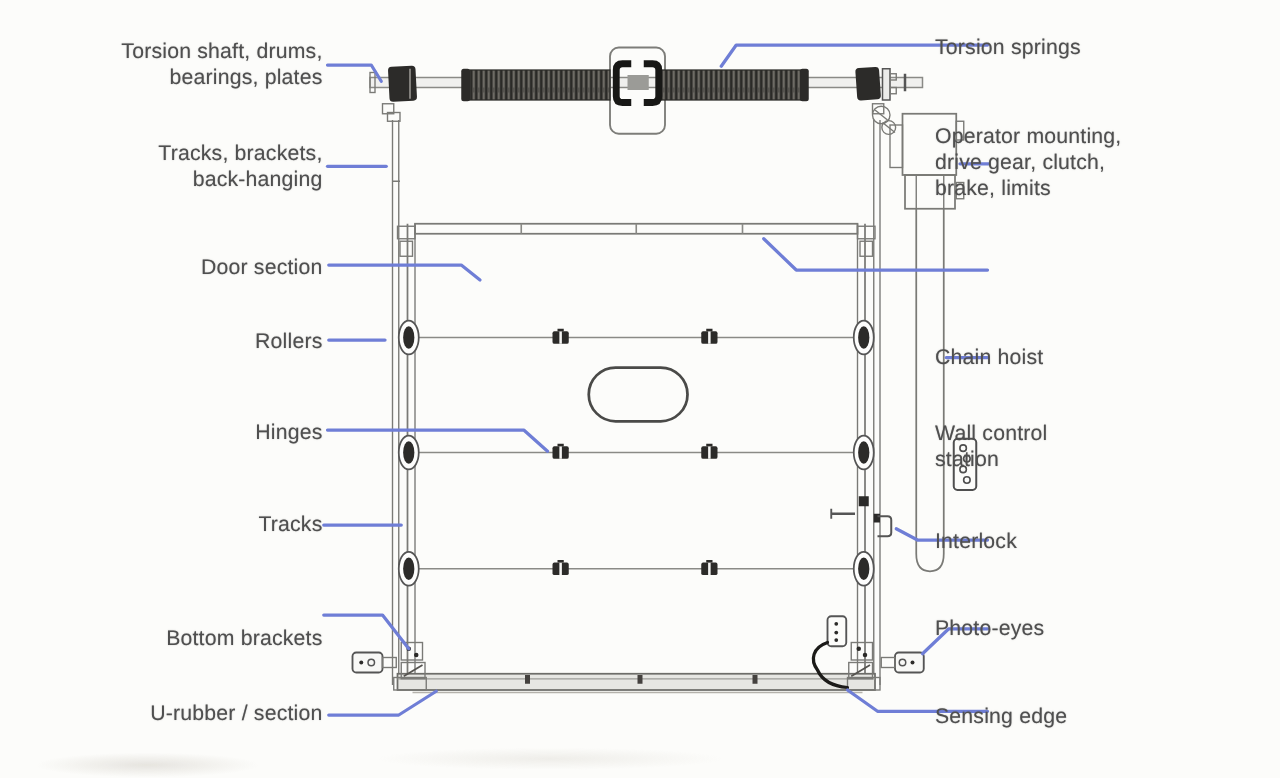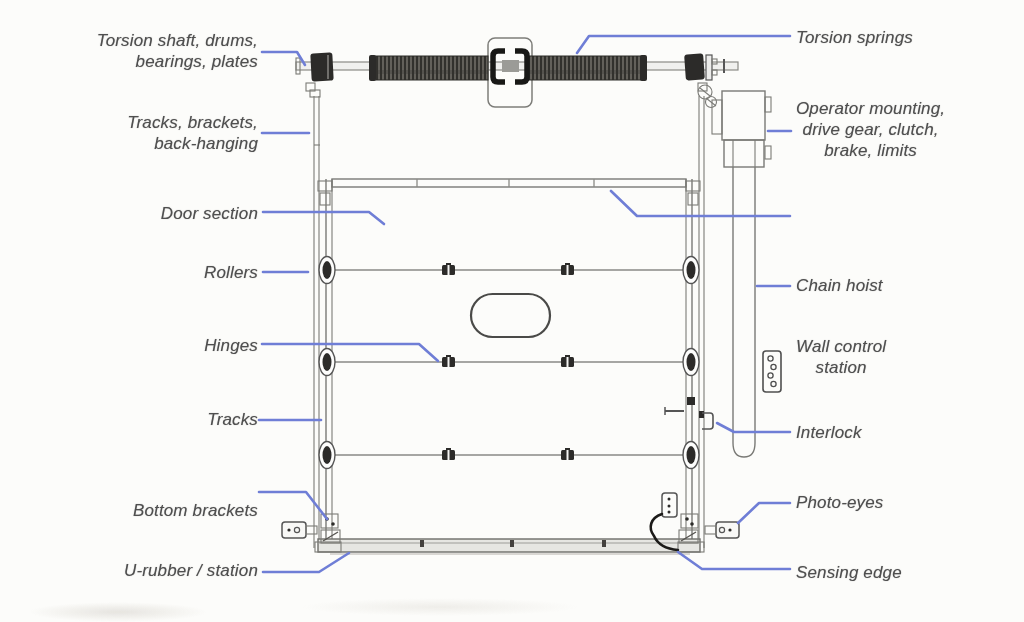--- a/index.html
+++ b/index.html
@@ -1,25 +1,25 @@
 <!DOCTYPE html>
 <html style="--background: #fcfcfa; --text: #4f4f4f; --line: #7a7a76; --dark: #2c2b29; --leader: #6f7ed6;"><head>
 <meta charset="utf-8">
 <style>
   :root{
     --background:#fcfcfa; --text:#4f4f4f; --line:#7a7a76; --dark:#2c2b29; --leader:#6f7ed6;
   }
   html,body{margin:0;padding:0;}
   body{width:1024px;height:622px;overflow:hidden;background:var(--background);
        font-family:"Liberation Sans","DejaVu Sans",sans-serif;}
-  .stage{position:relative;width:1024px;height:622px;filter:blur(.25px);font-style:italic;}
+  .stage{position:relative;width:1024px;height:622px;filter:blur(.25px);}
   .label{position:absolute;color:var(--text);font-size:17px;line-height:21px;
          white-space:pre-line;letter-spacing:.15px;text-shadow:0 0 1px rgba(95,95,95,.55);}
   .label.l{text-align:right;right:766px;}
-  .label.r{text-align:center;left:796px;}
+  .label.r{text-align:left;left:748px;}
   svg{position:absolute;left:0;top:0;}
   .ln{stroke:var(--line);stroke-width:1.4;fill:none;}
   .thin{stroke-width:1.1;}
   .mid{stroke:#8a8a86;stroke-width:1.3;fill:none;}
   .dark{fill:var(--dark);}
   .leader{stroke:var(--leader);stroke-width:2.6;fill:none;stroke-linecap:round;stroke-linejoin:round;}
   .smudge{position:absolute;background:radial-gradient(ellipse at center,rgba(175,168,155,.28),rgba(175,168,155,0) 70%);}
 </style>
 </head>
 <body>
@@ -261,21 +261,21 @@
 
   <div class="label l" style="top:30px">Torsion shaft, drums,
 bearings, plates</div>
   <div class="label l" style="top:112px">Tracks, brackets,
 back-hanging</div>
   <div class="label l" style="top:203px">Door section</div>
   <div class="label l" style="top:262px">Rollers</div>
   <div class="label l" style="top:335px">Hinges</div>
   <div class="label l" style="top:409px">Tracks</div>
   <div class="label l" style="top:500px">Bottom brackets</div>
-  <div class="label l" style="top:560px">U-rubber / station</div>
+  <div class="label l" style="top:560px">U-rubber / section</div>
 
   <div class="label r" style="top:27px">Torsion springs</div>
   <div class="label r" style="top:98px">Operator mounting,
 drive gear, clutch,
 brake, limits</div>
   <div class="label r" style="top:275px">Chain hoist</div>
   <div class="label r" style="top:336px">Wall control
 station</div>
   <div class="label r" style="top:422px">Interlock</div>
   <div class="label r" style="top:492px">Photo-eyes</div>

